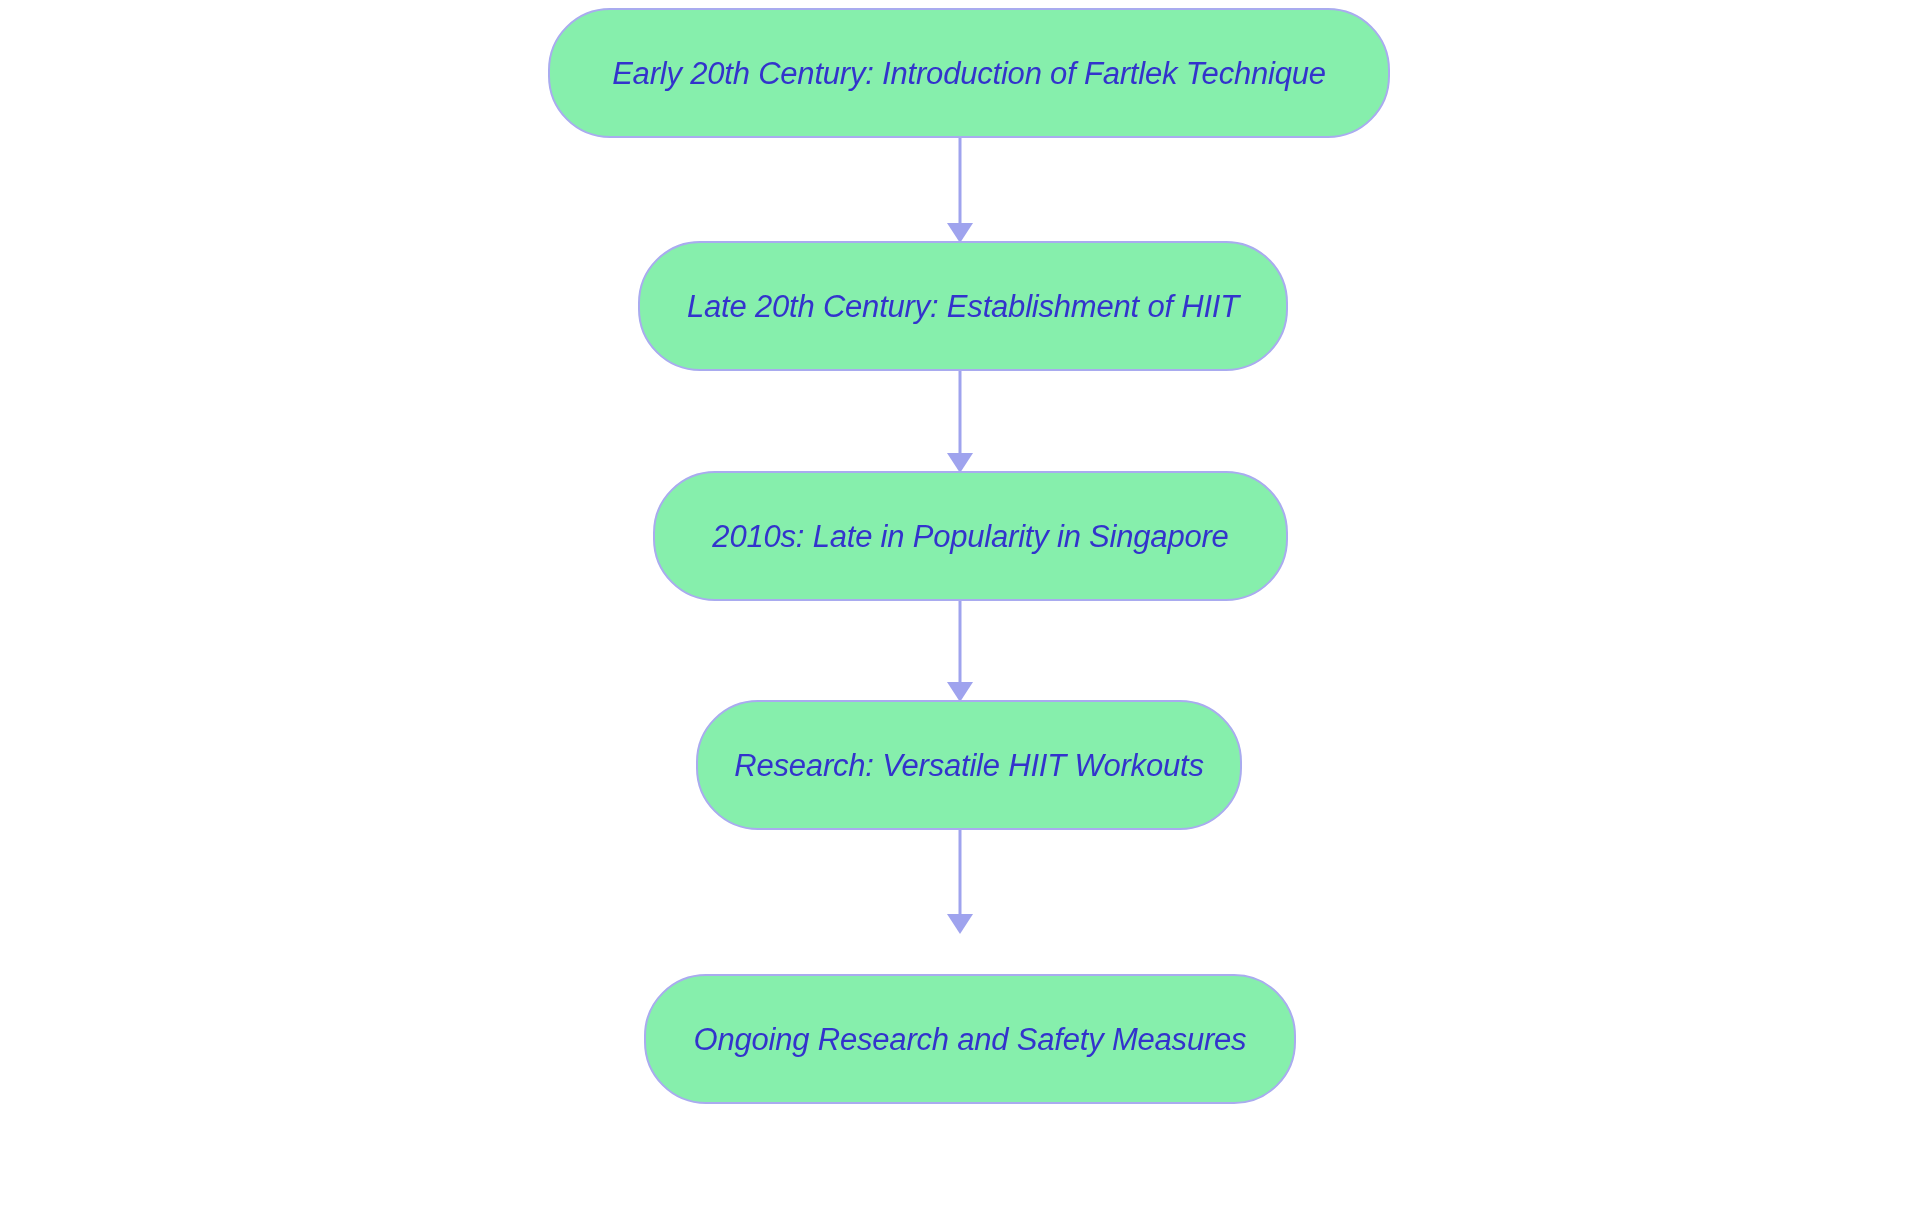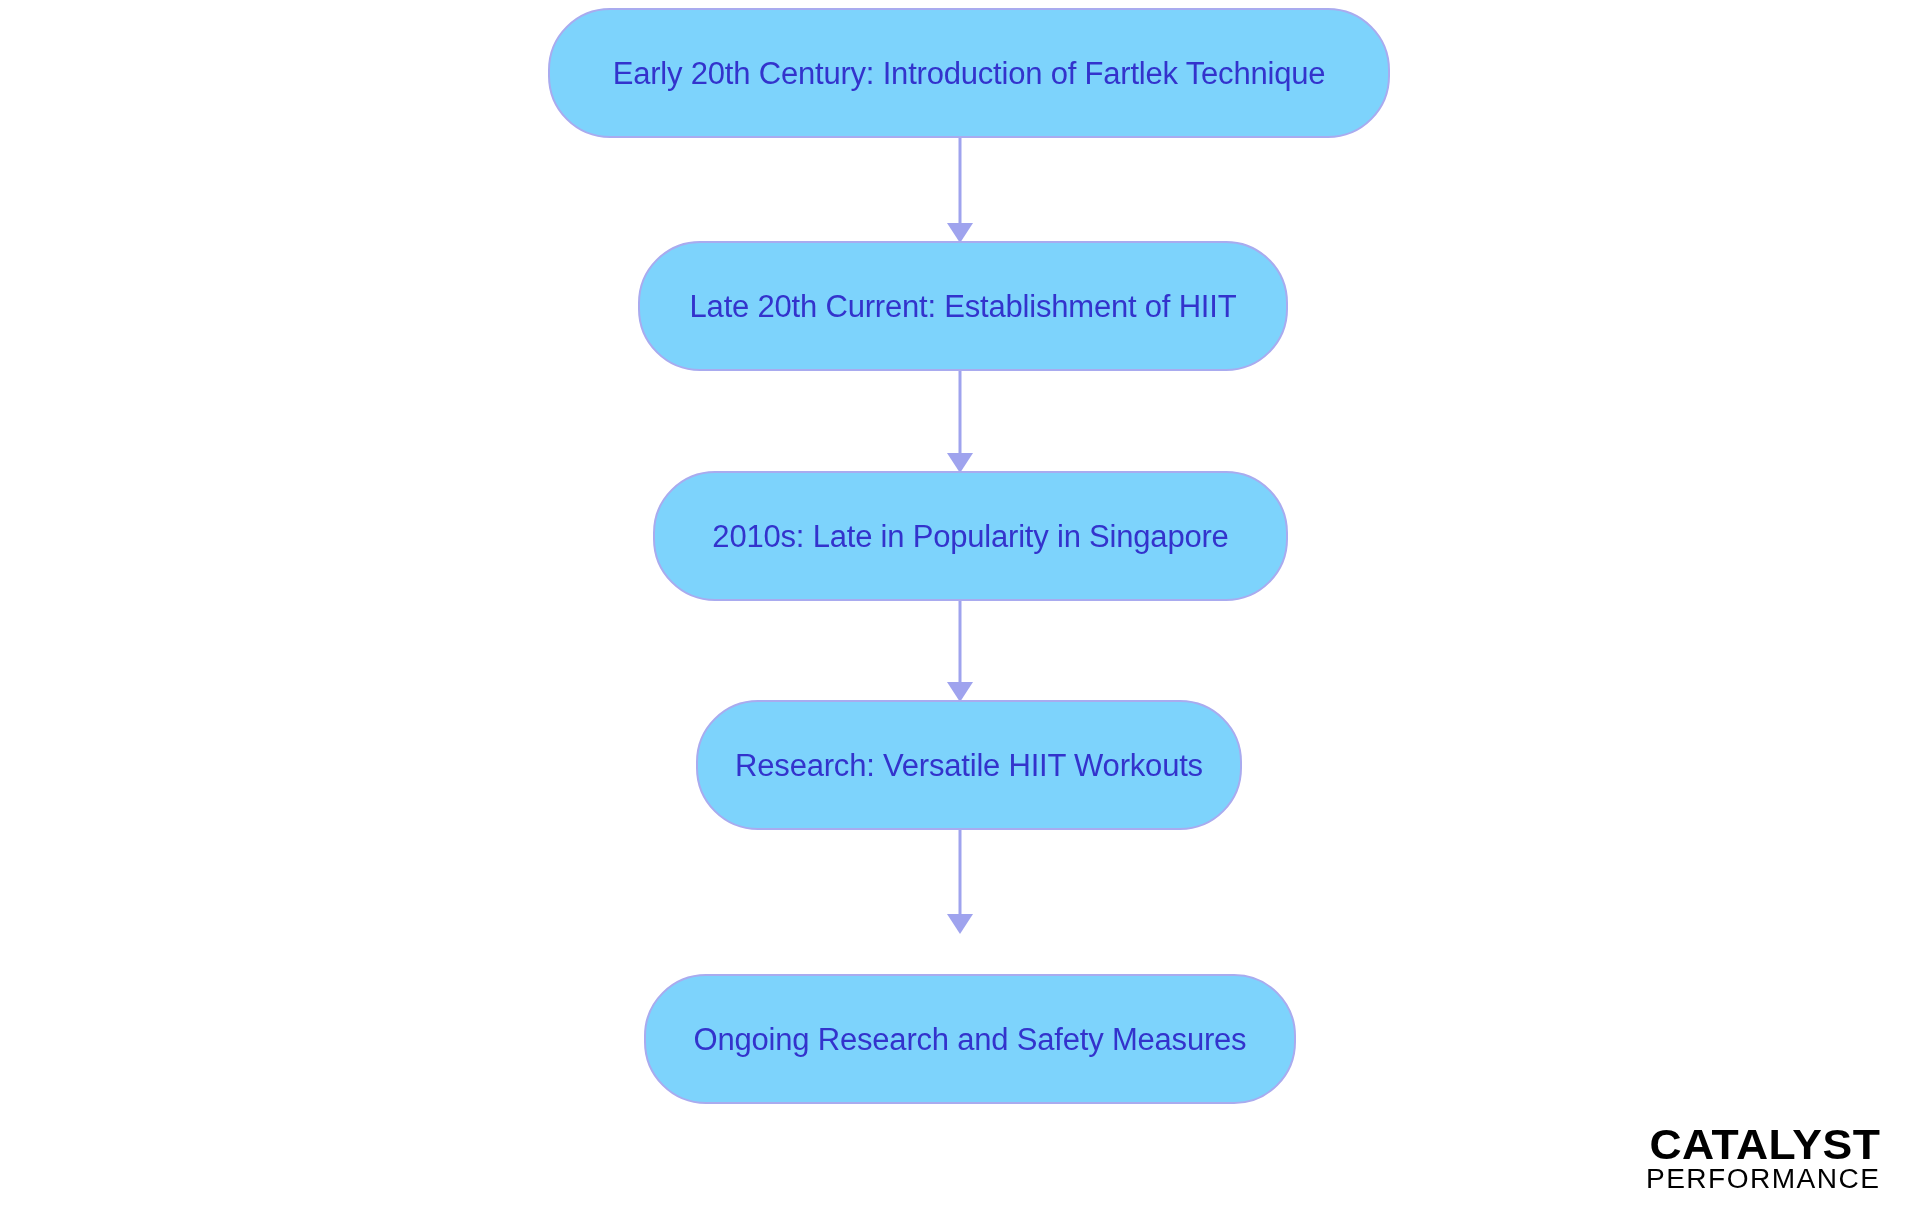--- a/index.html
+++ b/index.html
@@ -21,24 +21,25 @@
     width: 1920px;
     height: 1215px;
   }
 
   .node {
     position: absolute;
     box-sizing: border-box;
     display: flex;
     align-items: center;
     justify-content: center;
-    background: #7dd3fc;
+    background: #86efac;
     border: 2px solid #a9abef;
     border-radius: 62px;
     height: 130px;
+    font-style: italic;
   }
 
   .node-label {
     color: #3333cc;
     font-family: "Liberation Sans", sans-serif;
     font-size: 31px;
     font-weight: 400;
     letter-spacing: -0.2px;
     white-space: nowrap;
     line-height: 1;
@@ -125,21 +126,21 @@
   <div class="node" id="node-0">
     <span class="node-label">Early 20th Century: Introduction of Fartlek Technique</span>
   </div>
 
   <div class="connector" id="edge-0">
     <div class="stem"></div>
     <div class="head"></div>
   </div>
 
   <div class="node" id="node-1">
-    <span class="node-label">Late 20th Current: Establishment of HIIT</span>
+    <span class="node-label">Late 20th Century: Establishment of HIIT</span>
   </div>
 
   <div class="connector" id="edge-1">
     <div class="stem"></div>
     <div class="head"></div>
   </div>
 
   <div class="node" id="node-2">
     <span class="node-label">2010s: Late in Popularity in Singapore</span>
   </div>
@@ -155,18 +156,14 @@
 
   <div class="connector" id="edge-3">
     <div class="stem"></div>
     <div class="head"></div>
   </div>
 
   <div class="node" id="node-4">
     <span class="node-label">Ongoing Research and Safety Measures</span>
   </div>
 
-  <div id="brand-logo">
-    <span class="brand-primary">CATALYST</span>
-    <span class="brand-secondary">PERFORMANCE</span>
-  </div>
 
 </div>
 
 </body></html>

